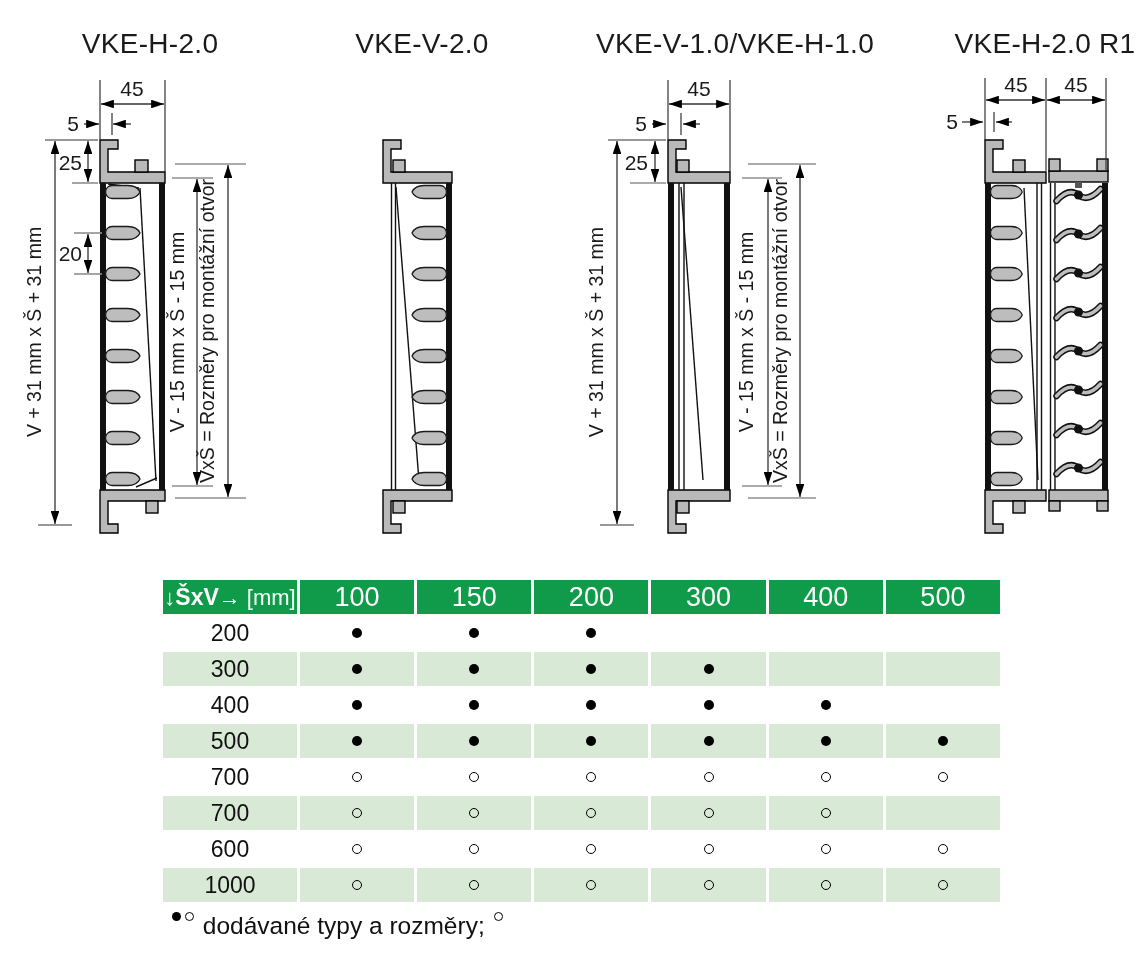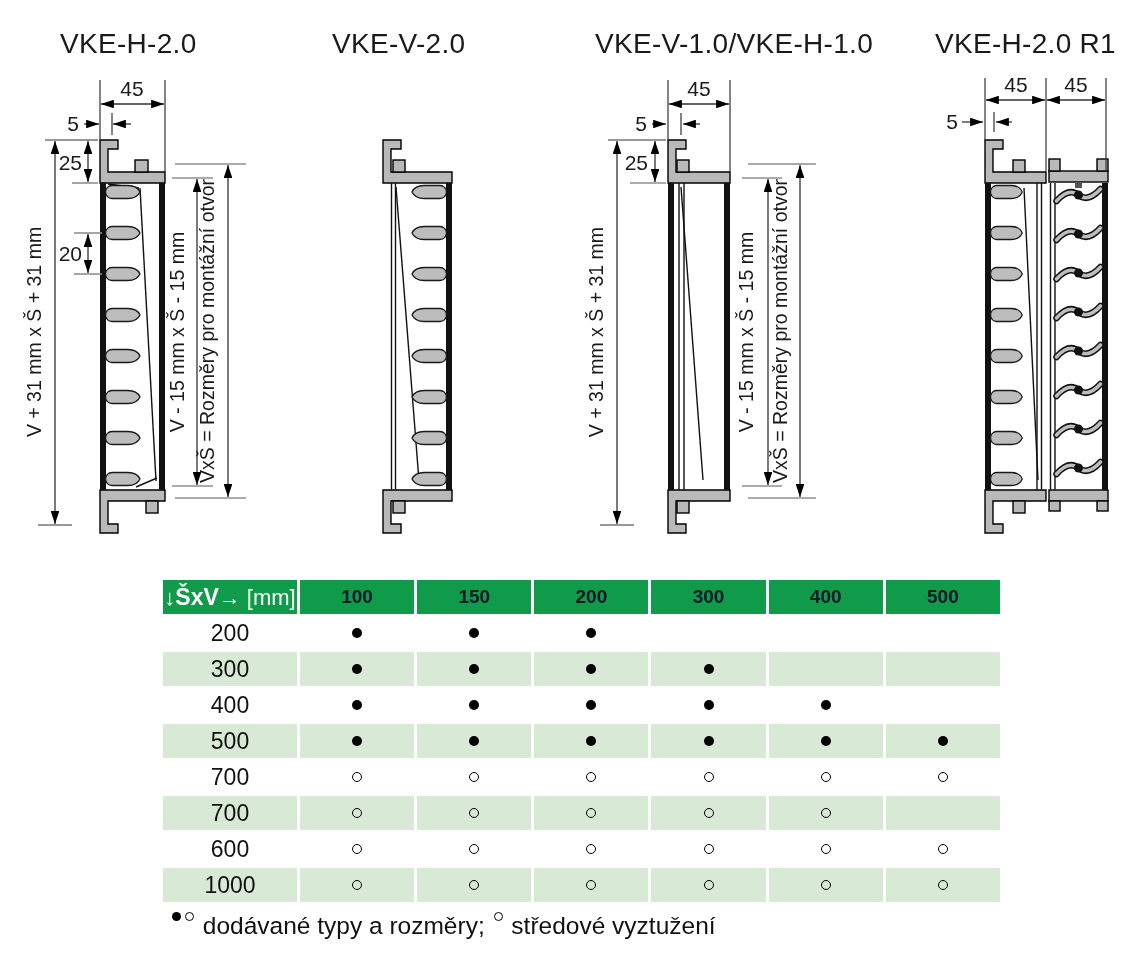--- a/index.html
+++ b/index.html
@@ -1,19 +1,19 @@
 <!DOCTYPE html>
 <html style="--green: #0f9b4a; --tint: #d8e9d6;"><head>
 <meta charset="utf-8">
 <style>
   html,body{margin:0;padding:0;background:#fff;}
   #stage{position:relative;width:1148px;height:960px;background:#fff;overflow:hidden;
          font-family:"Liberation Sans",sans-serif;color:#111;}
   .title{position:absolute;top:28px;height:32px;font-size:28px;letter-spacing:.3px;
-         color:#1a1a1a;white-space:nowrap;}
+         color:#1a1a1a;text-align:center;white-space:nowrap;}
   
   svg text{font-family:"Liberation Sans",sans-serif;fill:#1a1a1a;}
   .dnum{font-size:21px;}
   .rot{font-size:19.5px;}
   .ext{stroke:#333;stroke-width:1.2;}
   .ref{stroke:#8f8f8f;stroke-width:1.6;}
   .dim{stroke:#333;stroke-width:1.3;marker-start:url(#arr);marker-end:url(#arr);}
   .dimE{stroke:#333;stroke-width:1.3;marker-end:url(#arr);}
   .frame{fill:#b9b9b9;stroke:#000;stroke-width:1.4;}
   .wall{fill:#111;}
@@ -22,21 +22,21 @@
   .slat{fill:#bdbdbd;stroke:#1a1a1a;stroke-width:1.3;}
   .bladeO{stroke:#111;stroke-width:6.5;fill:none;stroke-linecap:round;}
   .bladeI{stroke:#bdbdbd;stroke-width:3.6;fill:none;stroke-linecap:round;}
   
   #size-table{position:absolute;left:160px;top:578px;border-collapse:separate;
               border-spacing:3px 2px;table-layout:fixed;width:843px;}
   #size-table th,#size-table td{height:34px;padding:0;text-align:center;vertical-align:middle;}
   #size-table .corner{width:134px;background:var(--green);color:#fff;font-size:22px;font-weight:400;}
   #size-table .corner b{font-size:23px;}
   #size-table .corner .unit{margin-left:6px;}
-  #size-table .colh{background:var(--green);color:#0f172a;font-size:19px;font-weight:700;}
+  #size-table .colh{background:var(--green);color:#ffffff;font-size:27px;font-weight:400;}
   #size-table tr.plain th,#size-table tr.plain td{background:#fff;}
   #size-table tr.tint th,#size-table tr.tint td{background:var(--tint);}
   #size-table .rowl{font-size:23px;font-weight:400;color:#111;}
   .dot{display:inline-block;border-radius:50%;}
   .dot.filled{width:10px;height:10px;background:#000;}
   .dot.open{width:8px;height:8px;background:transparent;border:1.6px solid #000;}
   
   #legend{position:absolute;left:172px;top:912px;font-size:24.5px;color:#111;
           display:flex;white-space:pre;}
   .legend-dot{display:inline-block;width:9px;height:9px;border-radius:50%;background:#000;margin-right:2px;}
@@ -319,15 +319,15 @@
           <td><span class="dot open"></span></td>
           <td><span class="dot open"></span></td>
           <td><span class="dot open"></span></td>
           <td><span class="dot open"></span></td>
           <td><span class="dot open"></span></td>
           <td><span class="dot open"></span></td>
         </tr>
       </tbody>
   </table>
 
-  <div id="legend"><span class="legend-dot"></span><span class="legend-circle"></span><span> dodávané typy a rozměry; </span><span class="legend-circle"></span><span> středové vyztužení</span></div>
+  <div id="legend"><span class="legend-dot"></span><span class="legend-circle"></span><span> dodávané typy a rozměry; </span><span class="legend-circle"></span></div>
 
 </div>
 
 </body></html>

